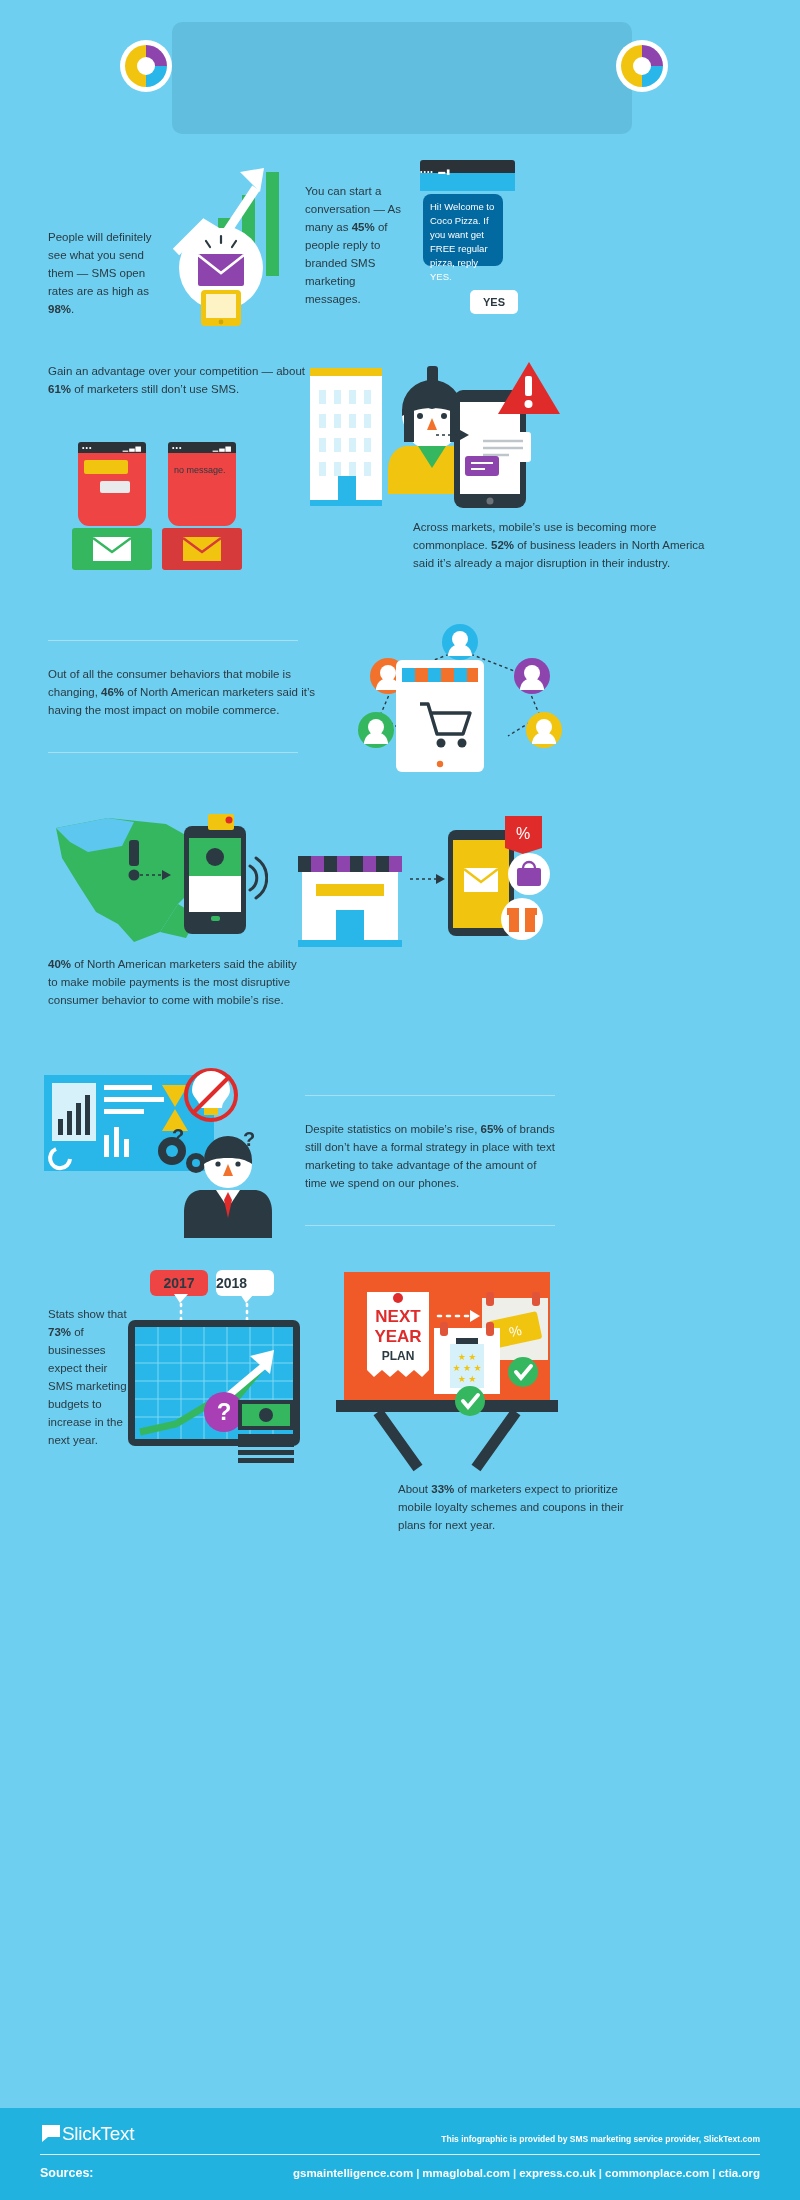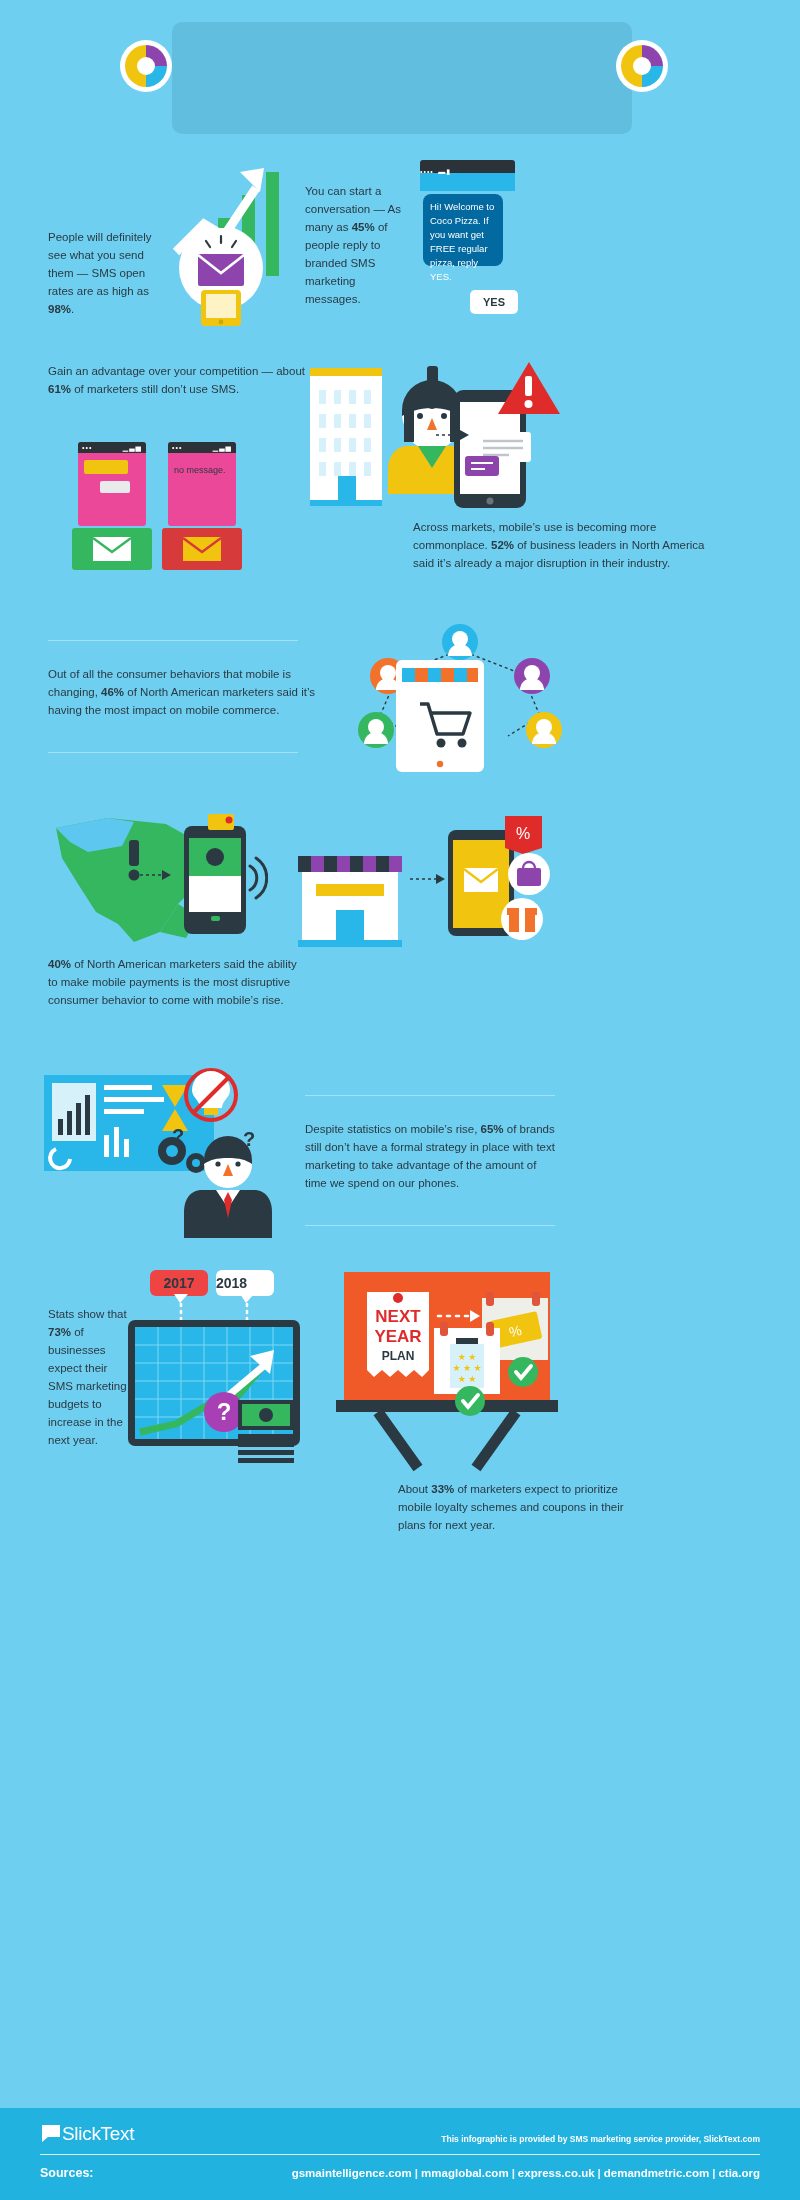--- a/index.html
+++ b/index.html
@@ -48,21 +48,21 @@
     color: #ffffff; font-size: 9.5px; line-height: 14px;
   }
   .bubble-yes {
     position: absolute; left: 470px; top: 290px; width: 48px; height: 24px;
     background: #ffffff; border-radius: 5px; color: #2b3a42;
     font-size: 11px; font-weight: bold; display: flex;
     align-items: center; justify-content: center;
   }
 
   
-  .mini-phone { position: absolute; width: 62px; height: 78px; background: #ec4899; border-radius: 3px; }
+  .mini-phone { position: absolute; width: 62px; height: 78px; background: #ef4444; border-radius: 11px; }
   .mini-phone .topbar { height: 11px; background: #2c3338; border-radius: 3px 3px 0 0;
       display:flex; align-items:center; justify-content:space-between; padding: 0 4px; }
   .dots { color:#fff; font-size:7px; letter-spacing:1px; }
   .badge-circle { position:absolute; width:24px; height:24px; border-radius:50%;
       display:flex; align-items:center; justify-content:center; color:#fff; font-size:13px; font-weight:bold; }
   .env-card { position:absolute; width:62px; height:38px; border-radius:3px;
       display:flex; align-items:center; justify-content:center; }
 
   
   .footer { position: absolute; left: 0; bottom: 0; width: 800px; height: 92px; background: #21b2e0; }
@@ -531,17 +531,17 @@
   <div class="footer">
     <div class="brand">
       <svg width="22" height="22" viewBox="0 0 22 22" style="vertical-align:-4px;">
         <path d="M2 3h18v12H8l-6 5z" fill="#ffffff"></path>
       </svg><span>SlickText</span>
     </div>
     <div class="provided">This infographic is provided by SMS marketing service provider, SlickText.com</div>
     <div class="footer-line"></div>
     <div class="sources-label">Sources:</div>
     <div class="sources-list">
-      <span>gsmaintelligence.com</span><span class="sep">|</span><span>mmaglobal.com</span><span class="sep">|</span><span>express.co.uk</span><span class="sep">|</span><span>demandmetric.com</span><span class="sep">|</span><span>ctia.org</span>
+      <span>gsmaintelligence.com</span><span class="sep">|</span><span>mmaglobal.com</span><span class="sep">|</span><span>express.co.uk</span><span class="sep">|</span><span>commonplace.com</span><span class="sep">|</span><span>ctia.org</span>
     </div>
   </div>
 
 </div>
 
 </body></html>

